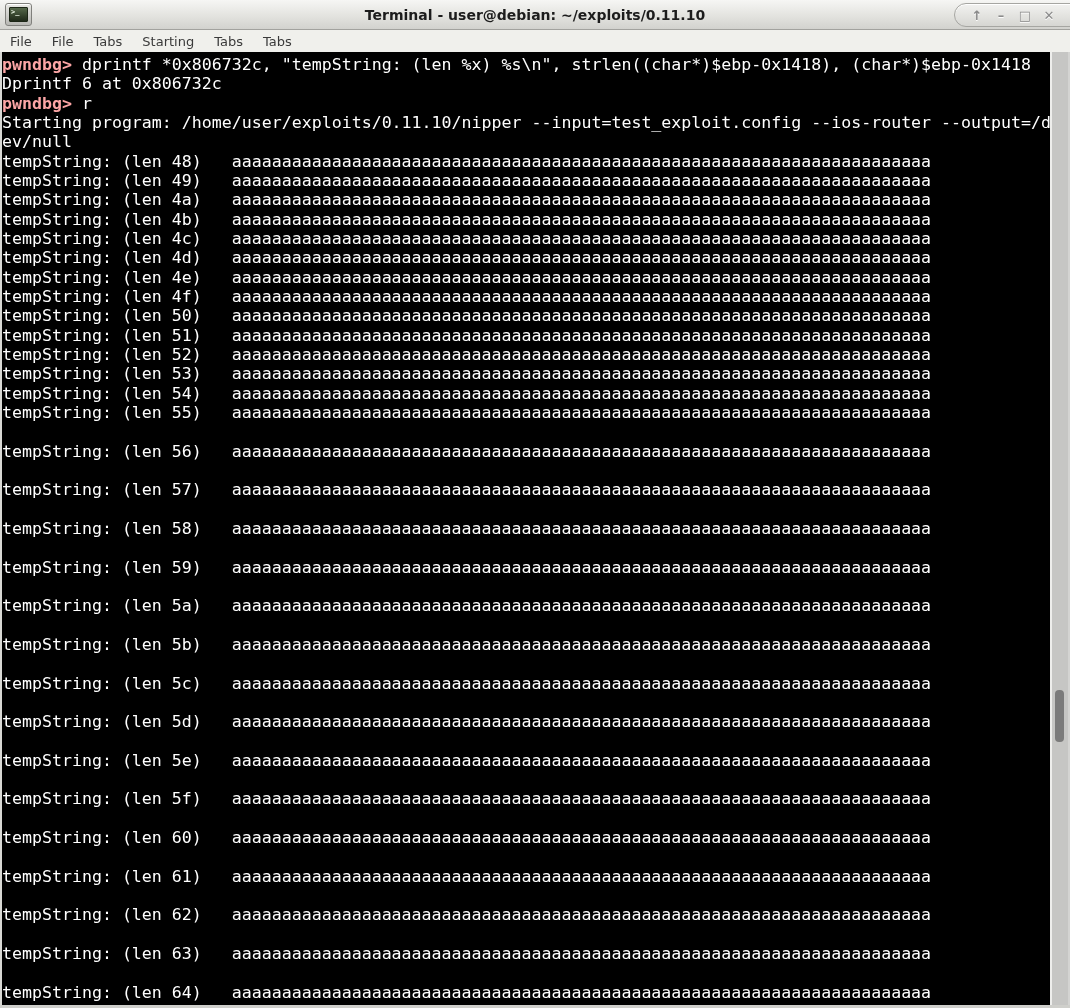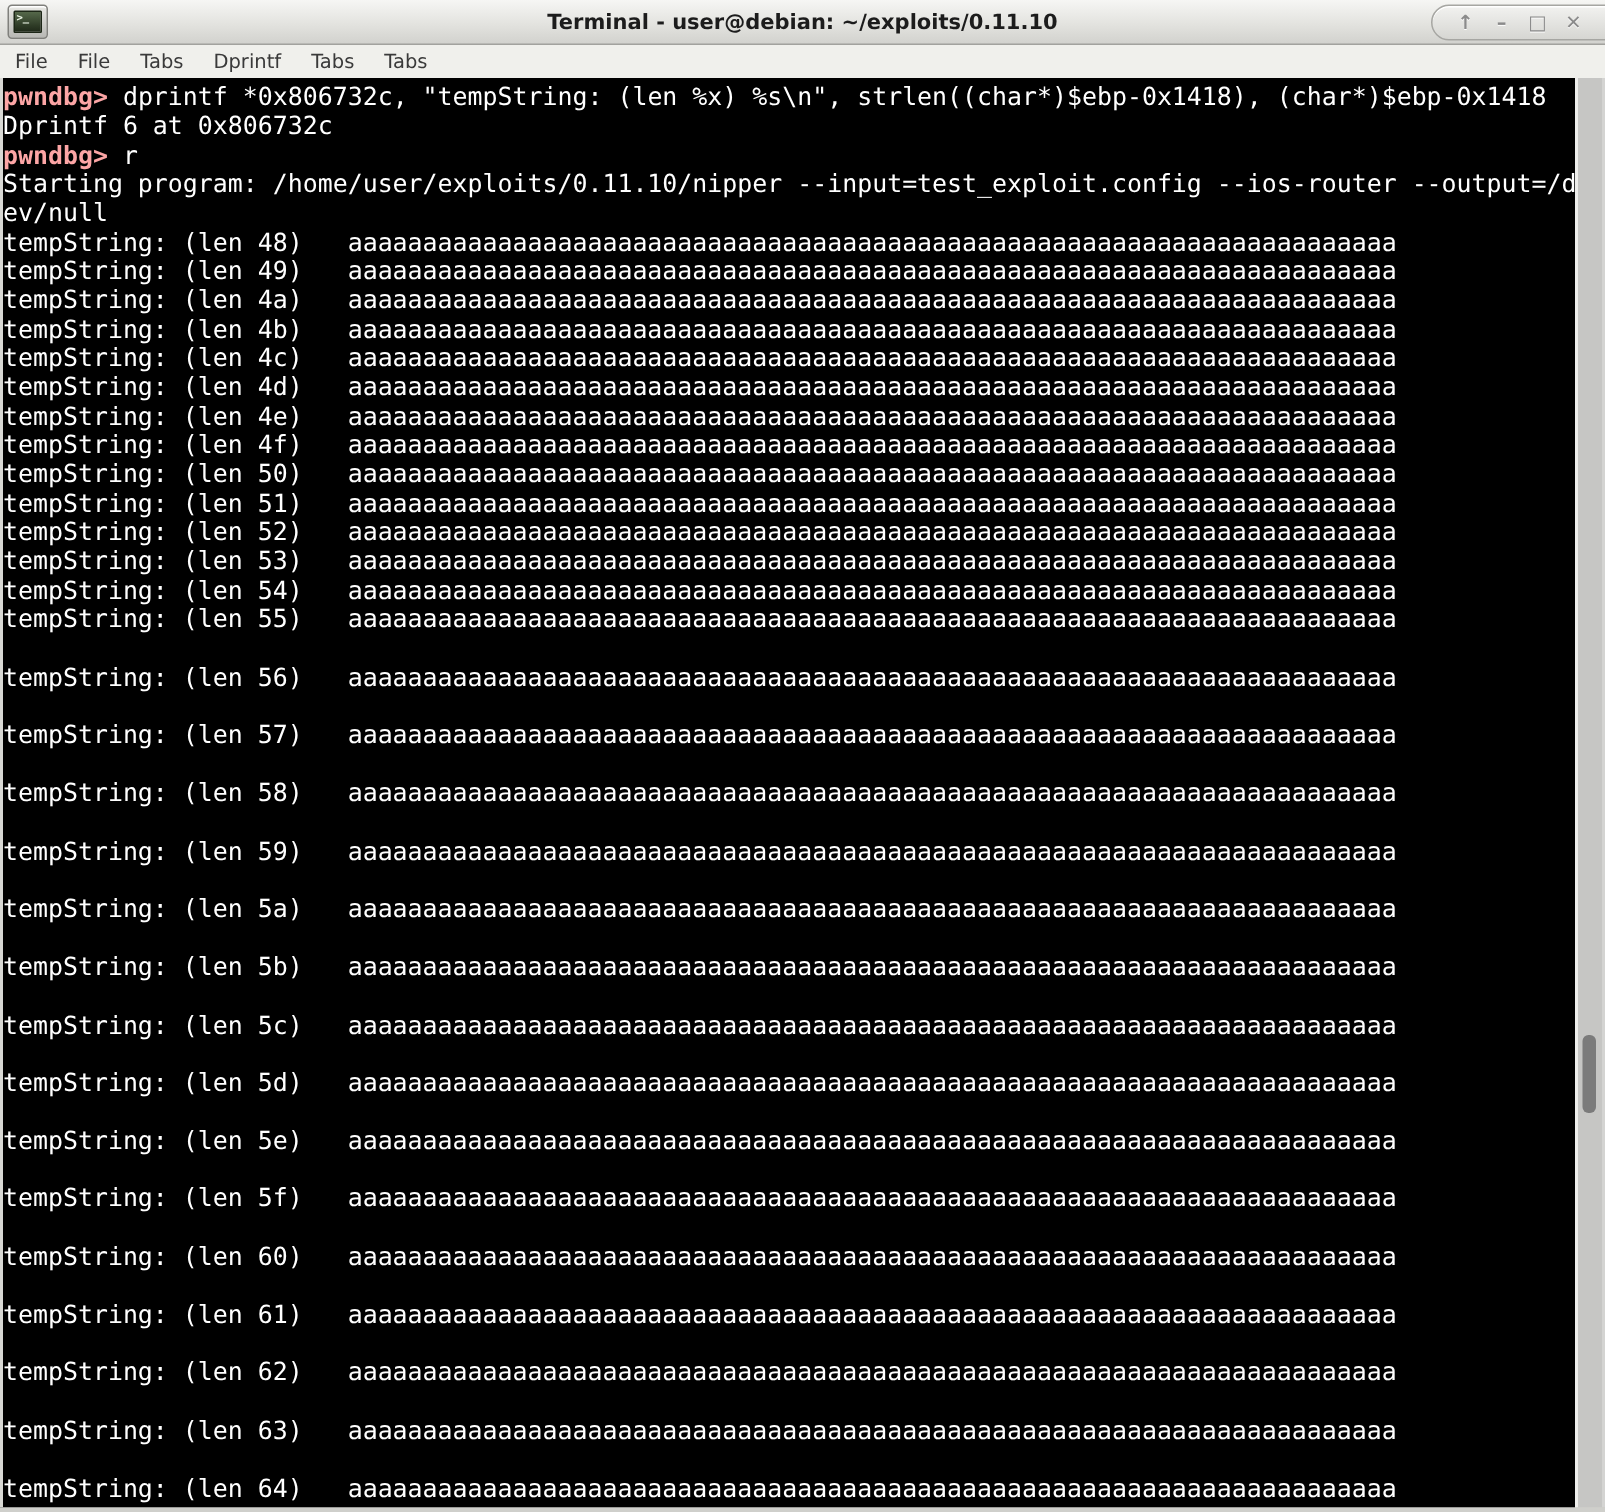--- a/index.html
+++ b/index.html
@@ -109,21 +109,21 @@
         <div class="winbtn">
           <span>✕</span>
         </div>
       </div>
   </div>
 
   <div class="menubar" id="menubar">
       <div class="menu-item">File</div>
       <div class="menu-item">File</div>
       <div class="menu-item">Tabs</div>
-      <div class="menu-item">Dprintf</div>
+      <div class="menu-item">Starting</div>
       <div class="menu-item">Tabs</div>
       <div class="menu-item">Tabs</div>
     </div>
 
   <div class="content">
     <div class="terminal" id="terminal"><div class="trow"><span class="prompt">pwndbg&gt;</span> dprintf *0x806732c, "tempString: (len %x) %s\n", strlen((char*)$ebp-0x1418), (char*)$ebp-0x1418</div><div class="trow">Dprintf 6 at 0x806732c</div><div class="trow"><span class="prompt">pwndbg&gt;</span> r</div><div class="trow">Starting program: /home/user/exploits/0.11.10/nipper --input=test_exploit.config --ios-router --output=/d</div><div class="trow">ev/null</div><div class="trow">tempString: (len 48)   aaaaaaaaaaaaaaaaaaaaaaaaaaaaaaaaaaaaaaaaaaaaaaaaaaaaaaaaaaaaaaaaaaaaaa</div><div class="trow">tempString: (len 49)   aaaaaaaaaaaaaaaaaaaaaaaaaaaaaaaaaaaaaaaaaaaaaaaaaaaaaaaaaaaaaaaaaaaaaa</div><div class="trow">tempString: (len 4a)   aaaaaaaaaaaaaaaaaaaaaaaaaaaaaaaaaaaaaaaaaaaaaaaaaaaaaaaaaaaaaaaaaaaaaa</div><div class="trow">tempString: (len 4b)   aaaaaaaaaaaaaaaaaaaaaaaaaaaaaaaaaaaaaaaaaaaaaaaaaaaaaaaaaaaaaaaaaaaaaa</div><div class="trow">tempString: (len 4c)   aaaaaaaaaaaaaaaaaaaaaaaaaaaaaaaaaaaaaaaaaaaaaaaaaaaaaaaaaaaaaaaaaaaaaa</div><div class="trow">tempString: (len 4d)   aaaaaaaaaaaaaaaaaaaaaaaaaaaaaaaaaaaaaaaaaaaaaaaaaaaaaaaaaaaaaaaaaaaaaa</div><div class="trow">tempString: (len 4e)   aaaaaaaaaaaaaaaaaaaaaaaaaaaaaaaaaaaaaaaaaaaaaaaaaaaaaaaaaaaaaaaaaaaaaa</div><div class="trow">tempString: (len 4f)   aaaaaaaaaaaaaaaaaaaaaaaaaaaaaaaaaaaaaaaaaaaaaaaaaaaaaaaaaaaaaaaaaaaaaa</div><div class="trow">tempString: (len 50)   aaaaaaaaaaaaaaaaaaaaaaaaaaaaaaaaaaaaaaaaaaaaaaaaaaaaaaaaaaaaaaaaaaaaaa</div><div class="trow">tempString: (len 51)   aaaaaaaaaaaaaaaaaaaaaaaaaaaaaaaaaaaaaaaaaaaaaaaaaaaaaaaaaaaaaaaaaaaaaa</div><div class="trow">tempString: (len 52)   aaaaaaaaaaaaaaaaaaaaaaaaaaaaaaaaaaaaaaaaaaaaaaaaaaaaaaaaaaaaaaaaaaaaaa</div><div class="trow">tempString: (len 53)   aaaaaaaaaaaaaaaaaaaaaaaaaaaaaaaaaaaaaaaaaaaaaaaaaaaaaaaaaaaaaaaaaaaaaa</div><div class="trow">tempString: (len 54)   aaaaaaaaaaaaaaaaaaaaaaaaaaaaaaaaaaaaaaaaaaaaaaaaaaaaaaaaaaaaaaaaaaaaaa</div><div class="trow">tempString: (len 55)   aaaaaaaaaaaaaaaaaaaaaaaaaaaaaaaaaaaaaaaaaaaaaaaaaaaaaaaaaaaaaaaaaaaaaa</div><div class="trow"></div><div class="trow">tempString: (len 56)   aaaaaaaaaaaaaaaaaaaaaaaaaaaaaaaaaaaaaaaaaaaaaaaaaaaaaaaaaaaaaaaaaaaaaa</div><div class="trow"></div><div class="trow">tempString: (len 57)   aaaaaaaaaaaaaaaaaaaaaaaaaaaaaaaaaaaaaaaaaaaaaaaaaaaaaaaaaaaaaaaaaaaaaa</div><div class="trow"></div><div class="trow">tempString: (len 58)   aaaaaaaaaaaaaaaaaaaaaaaaaaaaaaaaaaaaaaaaaaaaaaaaaaaaaaaaaaaaaaaaaaaaaa</div><div class="trow"></div><div class="trow">tempString: (len 59)   aaaaaaaaaaaaaaaaaaaaaaaaaaaaaaaaaaaaaaaaaaaaaaaaaaaaaaaaaaaaaaaaaaaaaa</div><div class="trow"></div><div class="trow">tempString: (len 5a)   aaaaaaaaaaaaaaaaaaaaaaaaaaaaaaaaaaaaaaaaaaaaaaaaaaaaaaaaaaaaaaaaaaaaaa</div><div class="trow"></div><div class="trow">tempString: (len 5b)   aaaaaaaaaaaaaaaaaaaaaaaaaaaaaaaaaaaaaaaaaaaaaaaaaaaaaaaaaaaaaaaaaaaaaa</div><div class="trow"></div><div class="trow">tempString: (len 5c)   aaaaaaaaaaaaaaaaaaaaaaaaaaaaaaaaaaaaaaaaaaaaaaaaaaaaaaaaaaaaaaaaaaaaaa</div><div class="trow"></div><div class="trow">tempString: (len 5d)   aaaaaaaaaaaaaaaaaaaaaaaaaaaaaaaaaaaaaaaaaaaaaaaaaaaaaaaaaaaaaaaaaaaaaa</div><div class="trow"></div><div class="trow">tempString: (len 5e)   aaaaaaaaaaaaaaaaaaaaaaaaaaaaaaaaaaaaaaaaaaaaaaaaaaaaaaaaaaaaaaaaaaaaaa</div><div class="trow"></div><div class="trow">tempString: (len 5f)   aaaaaaaaaaaaaaaaaaaaaaaaaaaaaaaaaaaaaaaaaaaaaaaaaaaaaaaaaaaaaaaaaaaaaa</div><div class="trow"></div><div class="trow">tempString: (len 60)   aaaaaaaaaaaaaaaaaaaaaaaaaaaaaaaaaaaaaaaaaaaaaaaaaaaaaaaaaaaaaaaaaaaaaa</div><div class="trow"></div><div class="trow">tempString: (len 61)   aaaaaaaaaaaaaaaaaaaaaaaaaaaaaaaaaaaaaaaaaaaaaaaaaaaaaaaaaaaaaaaaaaaaaa</div><div class="trow"></div><div class="trow">tempString: (len 62)   aaaaaaaaaaaaaaaaaaaaaaaaaaaaaaaaaaaaaaaaaaaaaaaaaaaaaaaaaaaaaaaaaaaaaa</div><div class="trow"></div><div class="trow">tempString: (len 63)   aaaaaaaaaaaaaaaaaaaaaaaaaaaaaaaaaaaaaaaaaaaaaaaaaaaaaaaaaaaaaaaaaaaaaa</div><div class="trow"></div><div class="trow">tempString: (len 64)   aaaaaaaaaaaaaaaaaaaaaaaaaaaaaaaaaaaaaaaaaaaaaaaaaaaaaaaaaaaaaaaaaaaaaa</div></div>
     <div class="scrollbar">
       <div class="thumb"></div>
     </div>
   </div>

